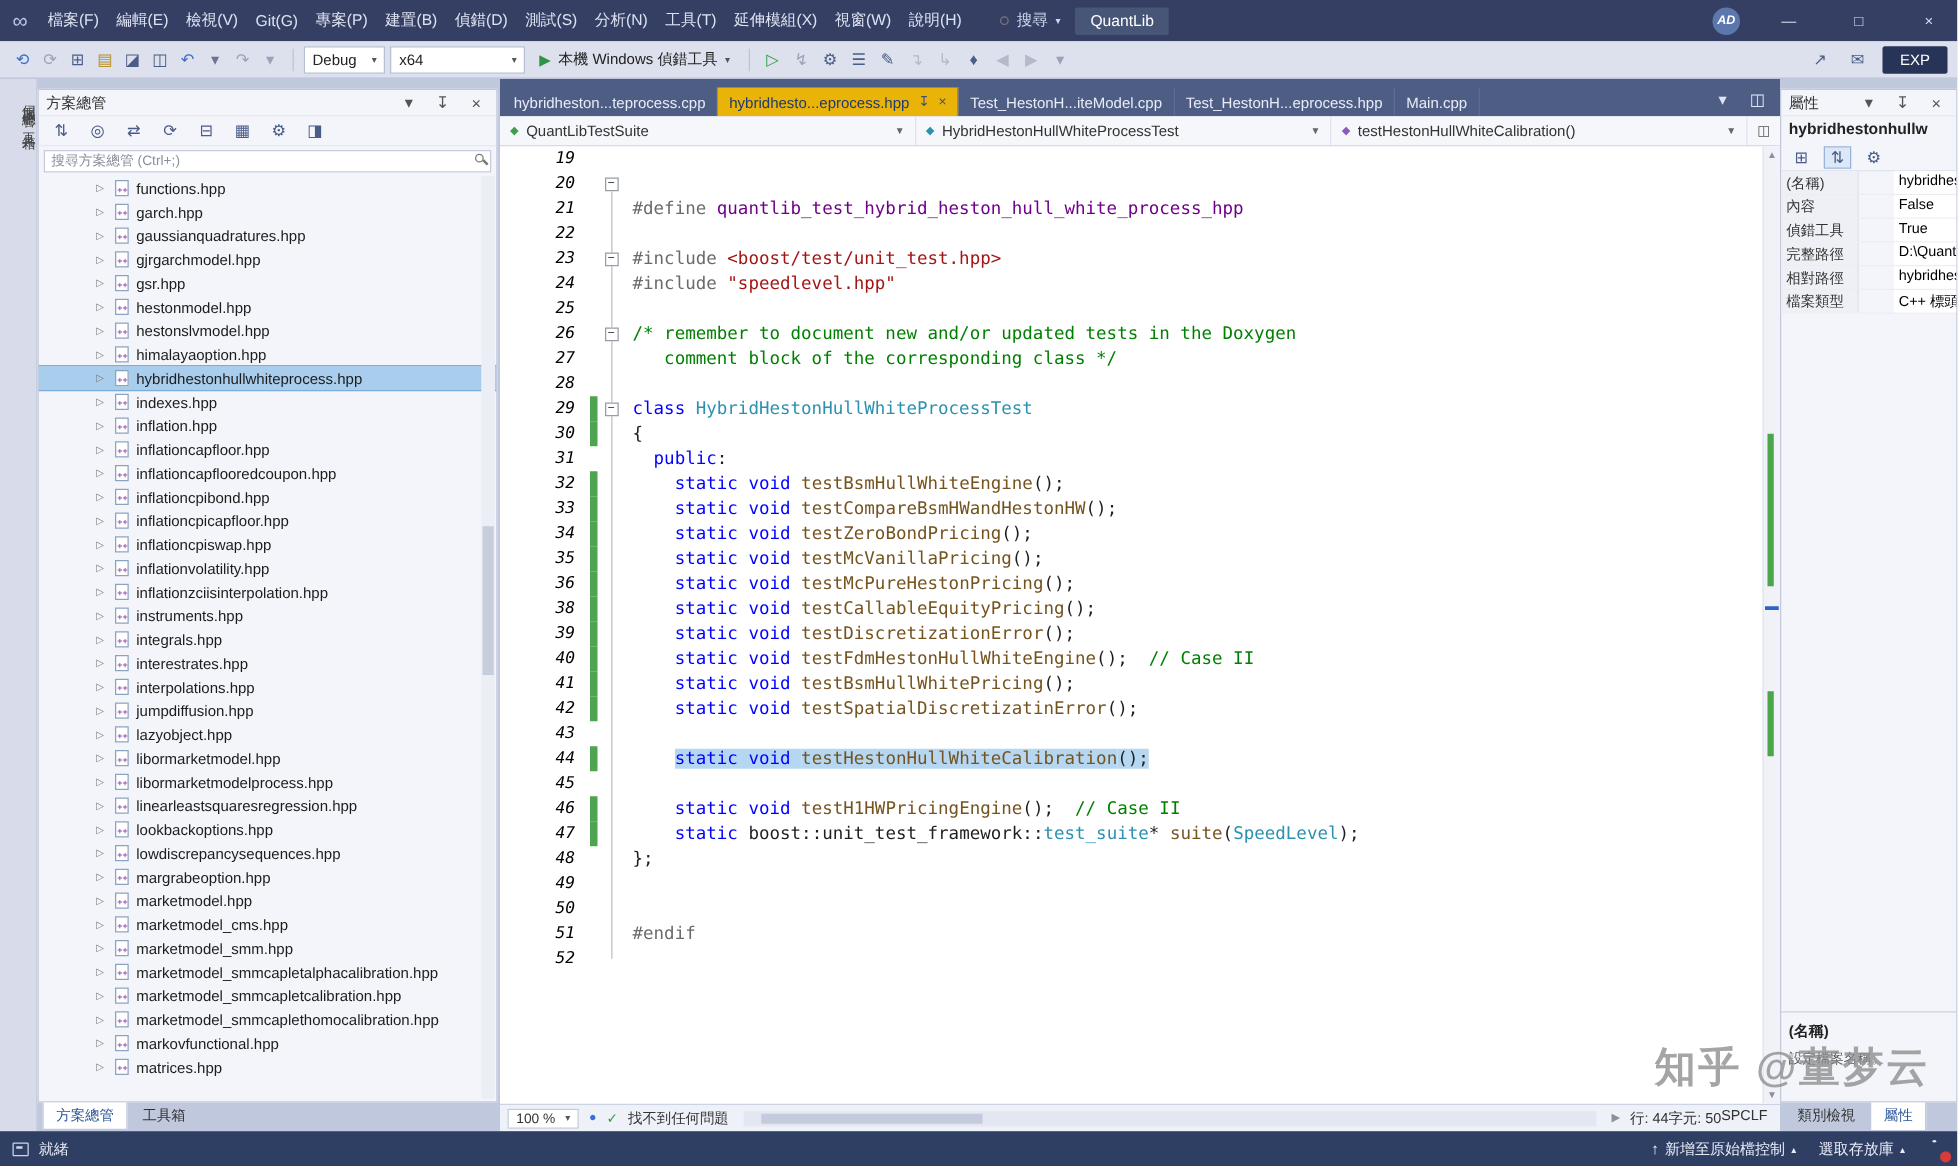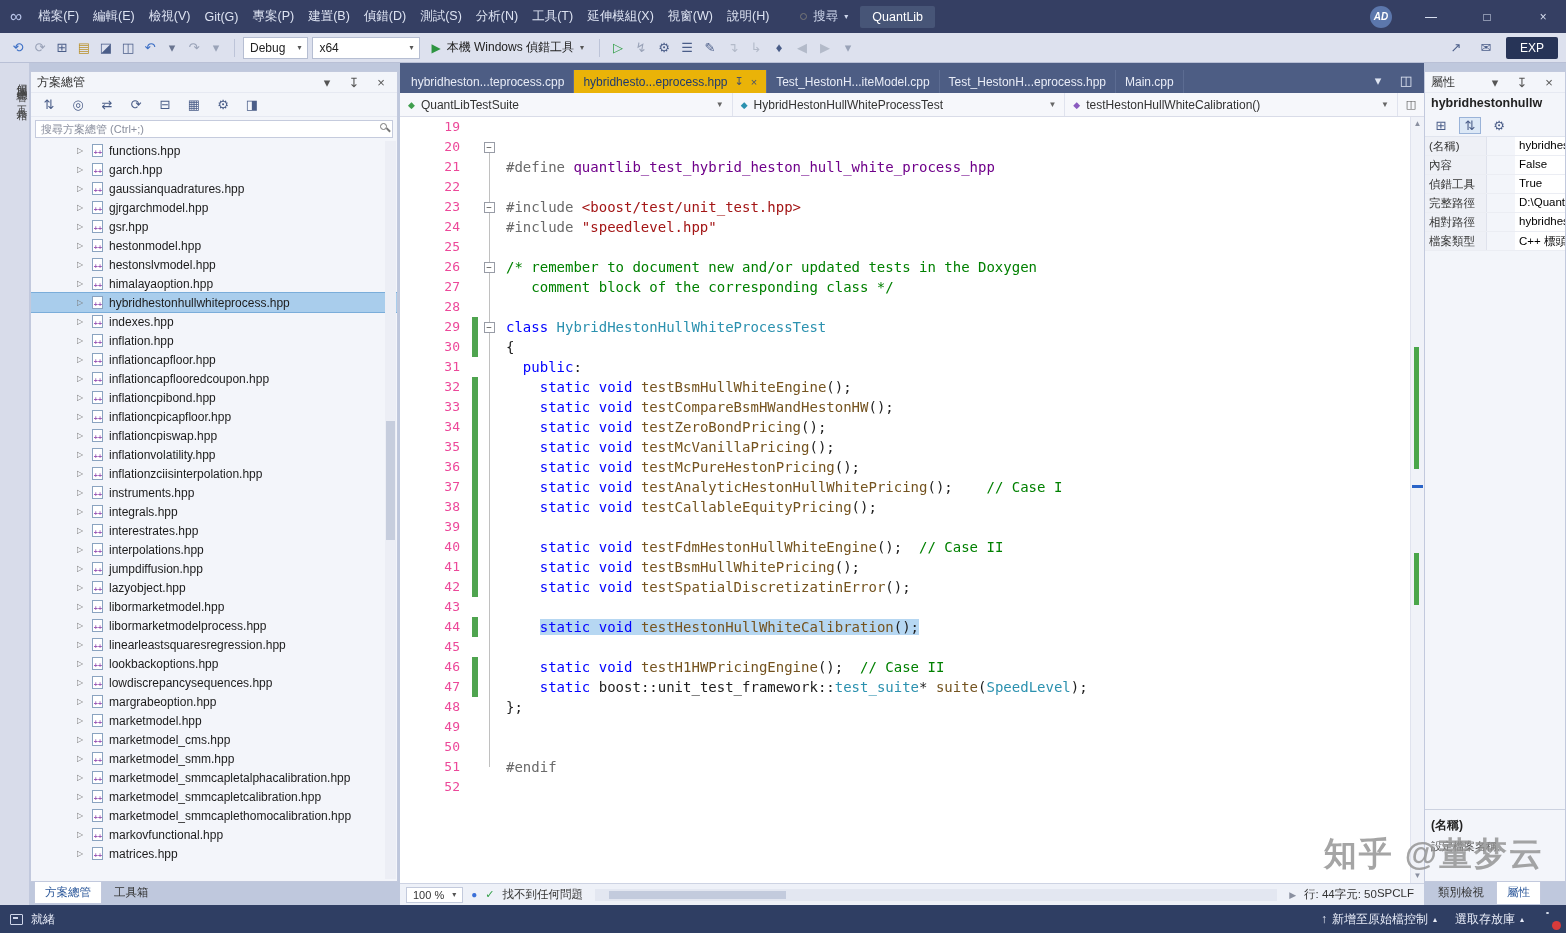--- a/index.html
+++ b/index.html
@@ -64,21 +64,21 @@
   .tab-pin,.tab-close { margin-left:7px; font-size:11px; color:#44506e; }
   .tabbar-right { margin-left:auto; display:flex; gap:8px; padding:0 8px 5px 0; color:#dfe5f2; font-size:11px; }
   .breadcrumb { height:24px; background:#f6f7fb; border-bottom:1px solid #d9dce8; display:flex; align-items:center; flex:none; }
   .bc-seg { flex:1; display:flex; align-items:center; gap:6px; padding:0 8px; border-right:1px solid #e0e3ee; height:100%; font-size:12px; color:#333; }
   .bc-icon { font-size:9px; }
   .bc-caret { margin-left:auto; color:#666; font-size:8px; }
   .bc-split { flex:none; width:26px; text-align:center; color:#555; font-size:11px; }
 
   .codearea { flex:1; background:#fff; position:relative; overflow:hidden; }
   .code-line { display:flex; height:20px; line-height:20px; font-family:"DejaVu Sans Mono","Liberation Mono",monospace; font-size:14px; position:relative; z-index:1; }
-  .ln { display:inline-block; width:72px; text-align:right; padding-right:12px; color:#ec4899; font-size:13px; flex:none; }
+  .ln { display:inline-block; width:72px; text-align:right; padding-right:12px; color:#000000; font-size:13px; flex:none;font-style:italic; }
   .chbar { width:6px; margin-right:2px; flex:none; }
   .chbar.on { background:#4fa44f; }
   .foldcol { width:18px; display:flex; align-items:center; justify-content:center; flex:none; }
   .foldbox { width:11px; height:11px; border:1px solid #989ca6; background:#fff; font-size:9px; line-height:9px; text-align:center; color:#444; z-index:2; }
   .codetxt { white-space:pre; padding-left:8px; color:#1e1e1e; }
   .tk-pp{color:#6a6a6a} .tk-mac{color:#6f008a} .tk-kw{color:#0000ff} .tk-typ{color:#2b91af}
   .tk-fn{color:#74531f} .tk-str{color:#a31515} .tk-com{color:#008000} .tk-pl{color:#1e1e1e}
   .seltx { background:#b6d7f2; }
   .fold-guide { position:absolute; left:89px; top:36px; height:614px; border-left:1px solid #c0c0c0; z-index:0; }
   .vscroll { position:absolute; right:0; top:0; bottom:0; width:14px; background:#f0f2f8; border-left:1px solid #e0e3ee; z-index:3; }
@@ -595,35 +595,30 @@
             <span class="foldcol"></span>
             <span class="codetxt"><span class="tk-pl">    </span><span class="tk-kw">static void </span><span class="tk-fn">testMcVanillaPricing</span><span class="tk-pl">();</span></span>
           </div>
           <div class="code-line">
             <span class="ln">36</span>
             <span class="chbar on"></span>
             <span class="foldcol"></span>
             <span class="codetxt"><span class="tk-pl">    </span><span class="tk-kw">static void </span><span class="tk-fn">testMcPureHestonPricing</span><span class="tk-pl">();</span></span>
           </div>
           <div class="code-line">
-            <span class="ln">37</span>
-            <span class="chbar on"></span>
-            <span class="foldcol"></span>
-            <span class="codetxt"><span class="tk-pl">    </span><span class="tk-kw">static void </span><span class="tk-fn">testAnalyticHestonHullWhitePricing</span><span class="tk-pl">();    </span><span class="tk-com">// Case I</span></span>
-          </div>
-          <div class="code-line">
             <span class="ln">38</span>
             <span class="chbar on"></span>
             <span class="foldcol"></span>
             <span class="codetxt"><span class="tk-pl">    </span><span class="tk-kw">static void </span><span class="tk-fn">testCallableEquityPricing</span><span class="tk-pl">();</span></span>
           </div>
           <div class="code-line">
             <span class="ln">39</span>
             <span class="chbar on"></span>
             <span class="foldcol"></span>
+            <span class="codetxt"><span class="tk-pl">    </span><span class="tk-kw">static void </span><span class="tk-fn">testDiscretizationError</span><span class="tk-pl">();</span></span>
           </div>
           <div class="code-line">
             <span class="ln">40</span>
             <span class="chbar on"></span>
             <span class="foldcol"></span>
             <span class="codetxt"><span class="tk-pl">    </span><span class="tk-kw">static void </span><span class="tk-fn">testFdmHestonHullWhiteEngine</span><span class="tk-pl">();  </span><span class="tk-com">// Case II</span></span>
           </div>
           <div class="code-line">
             <span class="ln">41</span>
             <span class="chbar on"></span>

